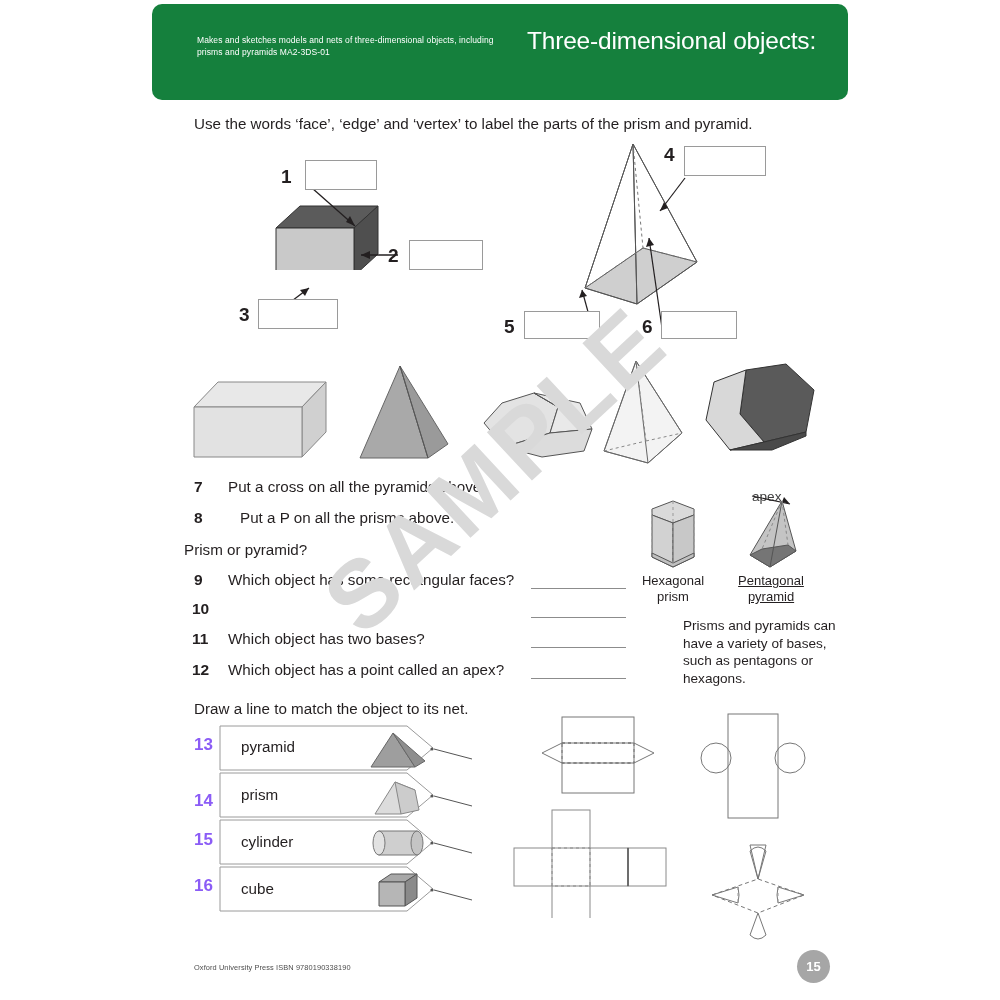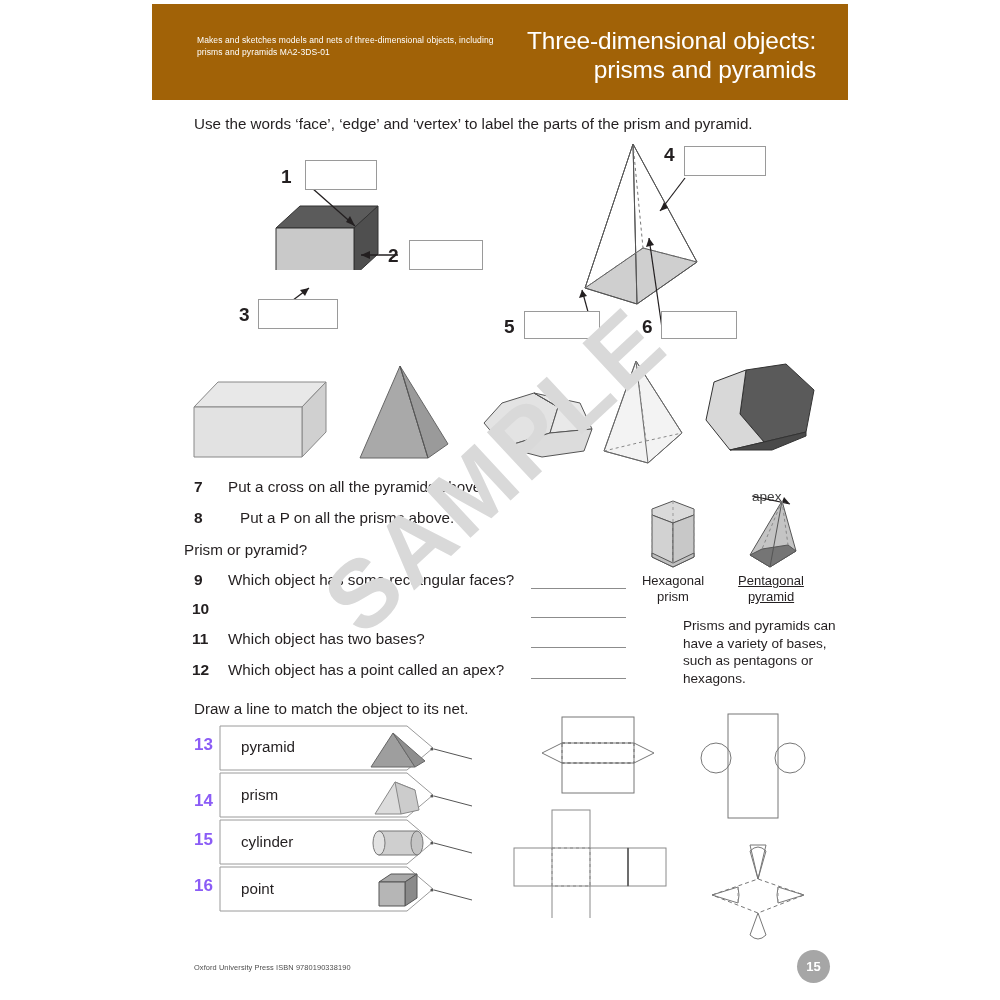--- a/index.html
+++ b/index.html
@@ -9,21 +9,22 @@
     font-family:"Liberation Sans", sans-serif;
     color:#231f20;
     overflow:hidden;
     position:relative;
   }
   .page{position:absolute;left:0;top:0;width:1000px;height:1000px;background:#fff;}
 
   
   .header{
     position:absolute;left:152px;top:4px;width:696px;height:96px;
-    background:#a16207;
+    background:#15803d;
+    border-radius:10px;
   }
   .hdr-outcome{
     position:absolute;left:45px;top:30px;width:300px;
     color:#ffffff;font-size:8.5px;line-height:12px;letter-spacing:.1px;
   }
   .hdr-title{
     position:absolute;right:32px;top:22px;width:420px;
     text-align:right;color:#ffffff;
     font-size:24.5px;line-height:29px;font-weight:400;
     letter-spacing:-.2px;
@@ -75,21 +76,20 @@
 </style>
 </head>
 <body>
 
 <div class="page">
 
   <div class="header">
     <div class="hdr-outcome">Makes and sketches models and nets of three-dimensional objects, including prisms and pyramids   MA2-3DS-01</div>
     <div class="hdr-title">
       <div>Three-dimensional objects:</div>
-      <div>prisms and pyramids</div>
     </div>
   </div>
 
   <div class="instr" style="left:194px;top:115px;">Use the words ‘face’, ‘edge’ and ‘vertex’ to label the parts of the prism and pyramid.</div>
 
   <svg class="abs" style="left:262px;top:150px;" width="130" height="120" viewBox="0 0 130 120">
 
     <polygon points="14,78 38,56 116,56 92,78" fill="#5b5b5b" stroke="#333" stroke-width="1"></polygon>
 
     <polygon points="92,78 116,56 116,104 92,126" fill="#4f4f4f" stroke="#333" stroke-width="1"></polygon>
@@ -288,21 +288,21 @@
     <path d="M6,14 L44,24" stroke="#555" stroke-width="1" fill="none"></path>
   </svg>
 
   <div class="mnum" style="left:194px;top:876px;">16</div>
   <svg class="abs" style="left:219px;top:866px;" width="215" height="46" viewBox="0 0 215 46">
     <polygon points="1,1 188,1 214,23 188,45 1,45" fill="#ffffff" stroke="#9a9a9a" stroke-width="1"></polygon>
     <polygon points="160,16 172,8 198,8 186,16" fill="#a8a8a8" stroke="#555" stroke-width="1"></polygon>
     <polygon points="186,16 198,8 198,32 186,40" fill="#8a8a8a" stroke="#555" stroke-width="1"></polygon>
     <polygon points="160,16 186,16 186,40 160,40" fill="#b6b6b6" stroke="#555" stroke-width="1"></polygon>
   </svg>
-  <div class="abs" style="left:241px;top:880px;font-size:15.2px;">point</div>
+  <div class="abs" style="left:241px;top:880px;font-size:15.2px;">cube</div>
   <svg class="abs" style="left:428px;top:876px;" width="46" height="28" viewBox="0 0 46 28">
     <circle cx="4" cy="14" r="1.6" fill="#555"></circle>
     <path d="M6,14 L44,24" stroke="#555" stroke-width="1" fill="none"></path>
   </svg>
 
   <svg class="abs" style="left:538px;top:713px;" width="130" height="85" viewBox="0 0 130 85">
     <rect x="24" y="4" width="72" height="26" fill="none" stroke="#777" stroke-width="1"></rect>
     <rect x="24" y="30" width="72" height="20" fill="none" stroke="#777" stroke-width="1" stroke-dasharray="3,3"></rect>
     <rect x="24" y="50" width="72" height="30" fill="none" stroke="#777" stroke-width="1"></rect>
     <polygon points="24,30 4,40 24,50" fill="none" stroke="#777" stroke-width="1"></polygon>

